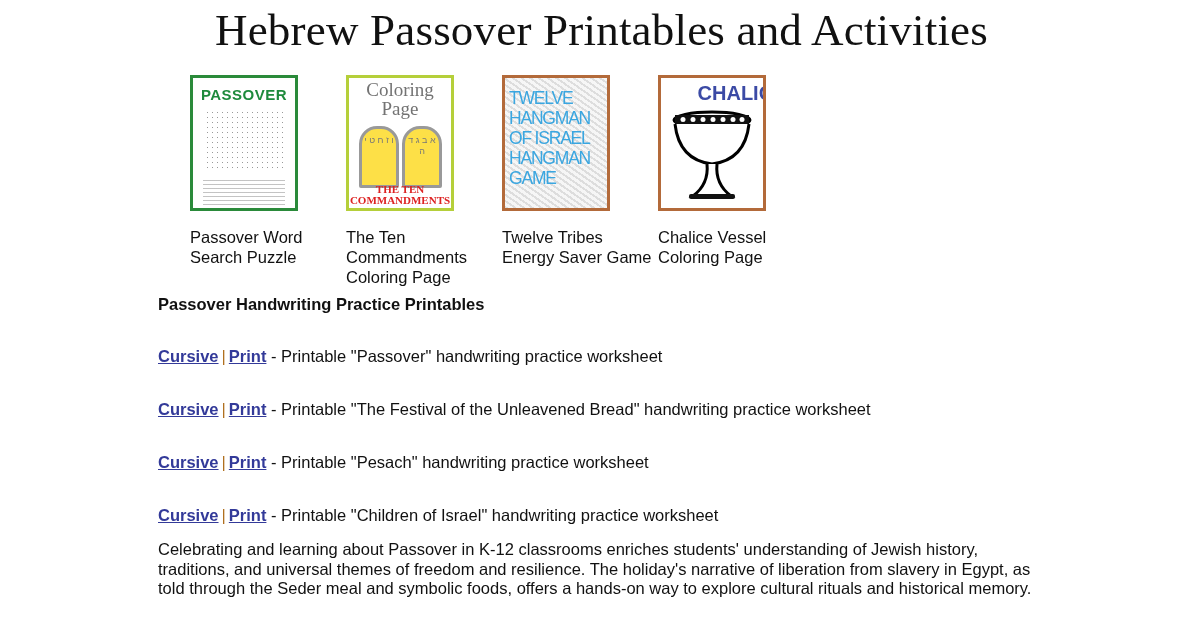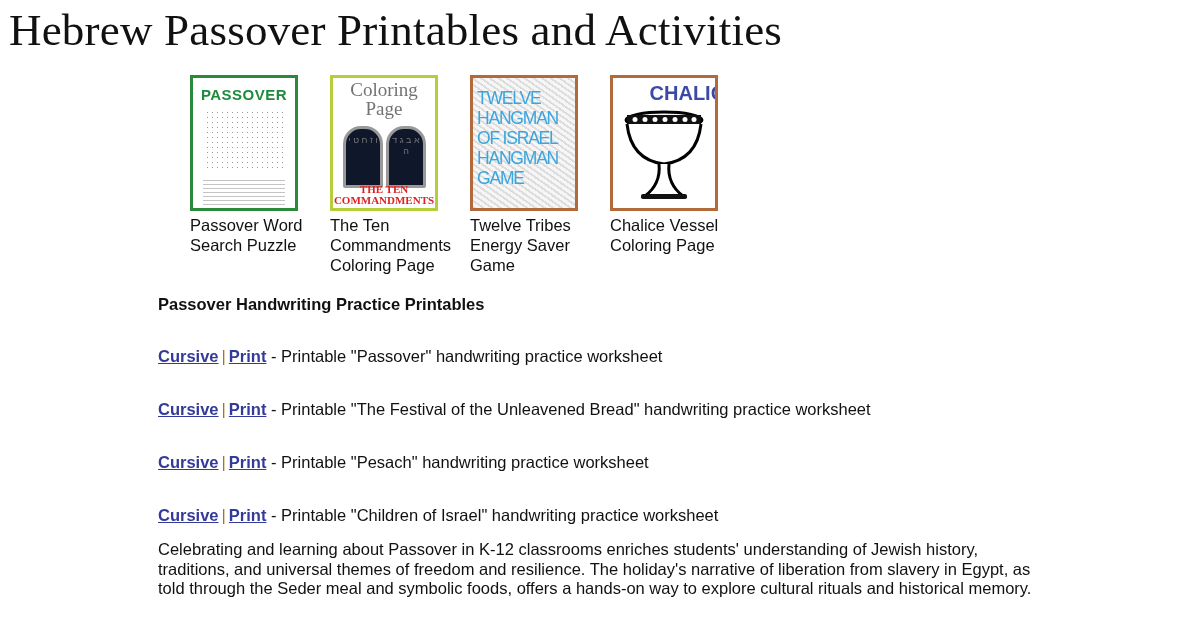--- a/index.html
+++ b/index.html
@@ -1,32 +1,32 @@
 <!DOCTYPE html>
 <html><head>
 <meta charset="utf-8">
 <style>
   html, body { margin:0; padding:0; background:#ffffff; }
   body { width:1200px; height:630px; overflow:hidden; position:relative; font-family:"Liberation Sans", sans-serif; color:#000; }
-  .title { position:absolute; left:9px; top:4px; width:972px; text-align:left; font-family:"Liberation Serif", serif; font-size:45px; letter-spacing:0.2px; color:#111; }
+  .title { position:absolute; left:16px; top:4px; width:972px; text-align:right; font-family:"Liberation Serif", serif; font-size:45px; letter-spacing:0.2px; color:#111; }
   .thumbs { position:absolute; left:190px; top:75px; display:flex; }
-  .thumb { width:140px; }
+  .thumb { width:156px; }
   .thumb .img { width:108px; height:136px; box-sizing:border-box; border:3px solid #333; background:#fff; position:relative; overflow:hidden; }
-  .thumb .cap { font-size:16.5px; line-height:20px; margin-top:4px; color:#111; }
+  .thumb .cap { font-size:16.5px; line-height:20px; margin-top:16px; color:#111; }
   .b-green { border-color:#2a8a3a !important; }
   .b-lime { border-color:#b5cf3a !important; }
   .b-brown { border-color:#b36a3a !important; }
   .b-blue { border-color:#4a7fbf !important; }
   .ws-title { position:absolute; top:8px; left:0; width:100%; text-align:center; font-weight:bold; font-size:15px; color:#1e8a3c; letter-spacing:0.5px; }
   .ws-grid { position:absolute; top:32px; left:12px; right:12px; height:60px;
     background-image:radial-gradient(circle,#999 0.8px,transparent 1px); background-size:5px 5px; }
   .ws-words { position:absolute; top:100px; left:10px; right:10px; height:28px;
     background-image:repeating-linear-gradient(#fff 0 2px,#aaa 2px 3px,#fff 3px 4px); opacity:.7; }
   .cp-title { position:absolute; top:2px; width:100%; text-align:center; font-family:"Liberation Serif", serif; font-size:19px; line-height:19px; color:#737373; }
-  .tablet { position:absolute; top:48px; width:40px; height:62px; border:3px solid #999; border-radius:18px 18px 2px 2px; background:#0f172a; box-sizing:border-box; }
+  .tablet { position:absolute; top:48px; width:40px; height:62px; border:3px solid #999; border-radius:18px 18px 2px 2px; background:#fde047; box-sizing:border-box; }
   .tab-heb { font-size:9px; color:#777; text-align:center; line-height:11px; padding-top:6px; }
   .cp-foot { position:absolute; bottom:2px; width:100%; text-align:center; font-family:"Liberation Serif", serif; font-weight:bold; font-size:11px; line-height:11px; color:#d22; }
   .tt-bg { position:absolute; inset:0; background:repeating-linear-gradient(35deg,#ddd 0 2px,#f6f6f6 2px 5px); }
   .tt-text { position:absolute; top:10px; left:4px; right:2px; font-size:17.5px; line-height:20px; color:#3aa6e0; letter-spacing:-1.2px; }
   .ch-title { position:absolute; top:4px; width:100%; text-align:center; font-weight:bold; font-size:20px; color:#3b4aa5;padding-left:30px; }
   .pe-head { position:absolute; top:3px; left:6px; right:6px; height:2px; border-bottom:1px solid #aaa; }
   .pe-letters { position:absolute; top:10px; left:6px; font-size:12px; line-height:16px; color:#fff; -webkit-text-stroke:0.8px #888; font-weight:bold; }
   .heading { position:absolute; left:158px; top:295px; font-weight:bold; font-size:16.5px; color:#111; }
   .row { position:absolute; left:158px; font-size:16.5px; color:#111; }
   .row a { color:#333a99; font-weight:bold; text-decoration:underline; }

